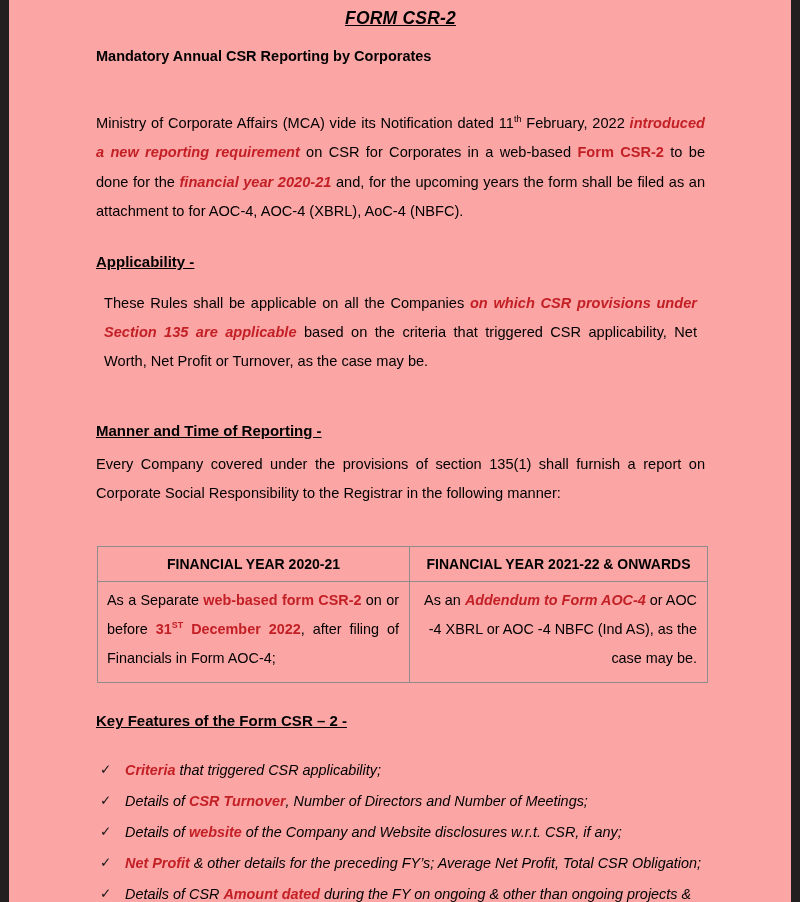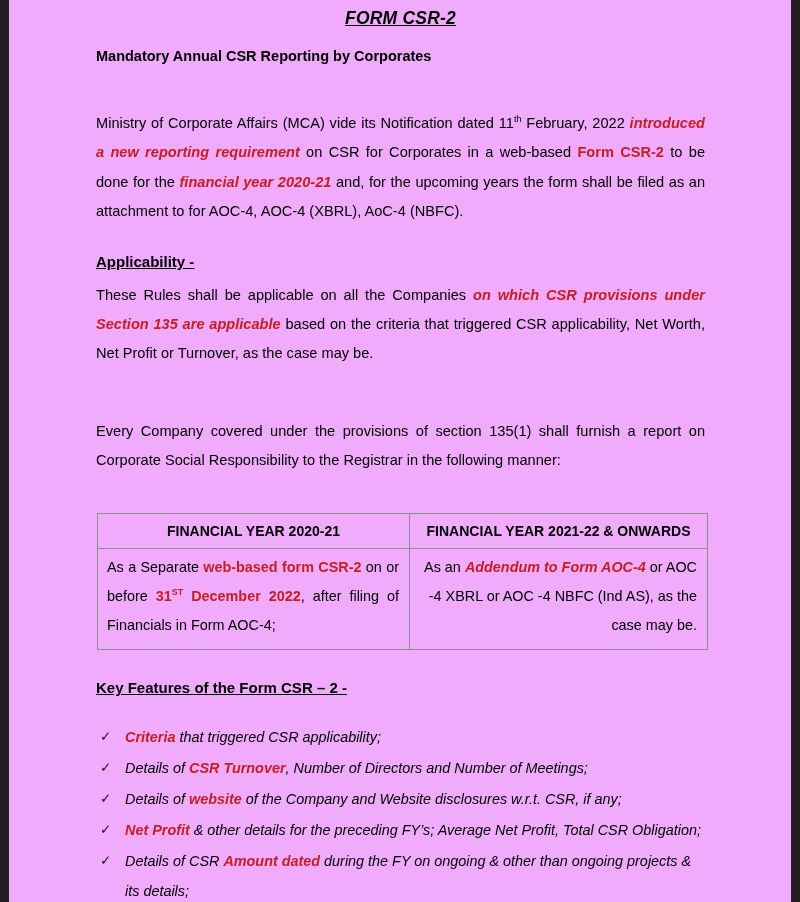--- a/index.html
+++ b/index.html
@@ -25,21 +25,21 @@
   }
   .scan-edge.left  { left: 0; }
   .scan-edge.right { right: 0; }
 
   .page {
     position: absolute;
     left: 9px;
     right: 9px;
     top: 0;
     bottom: 0;
-    background: #f0abfc;
+    background: #fca5a5;
     text-decoration: underline;
   }
 
   .content {
     position: absolute;
     left: 87px;   
     width: 609px;
     top: 0;
   }
 
@@ -159,27 +159,28 @@
     <div class="gap-sm"></div>
 
     <p class="para" style="margin:0;">
       <span>Ministry of Corporate Affairs (MCA) vide its Notification dated 11</span><sup>th</sup><span> February, 2022 </span><span class="r">introduced a new reporting requirement</span><span> on CSR for Corporates in a web-based </span><span class="rb">Form CSR-2</span><span> to be done for the </span><span class="r">financial year 2020-21</span><span> and, for the upcoming years the form shall be filed as an attachment to for AOC-4, AOC-4 (XBRL), AoC-4 (NBFC).</span>
     </p>
 
     <div class="gap-lg"></div>
 
     <div class="section-head">Applicability -</div>
     <div class="gap-sm"></div>
-    <p class="para" style="margin:0;">
+    <p class="para" style="margin:8px;">
       <span>These Rules shall be applicable on all the Companies </span><span class="r">on which CSR provisions under Section 135 are applicable</span><span> based on the criteria that triggered CSR applicability, Net Worth, Net Profit or Turnover, as the case may be.</span>
     </p>
 
     <div class="gap-lg"></div>
     <div class="gap-sm"></div>
 
+    <div class="section-head">Manner and Time of Reporting -</div>
     <div class="gap-sm"></div>
     <p class="para" style="margin:0;">Every Company covered under the provisions of section 135(1) shall furnish a report on Corporate Social Responsibility to the Registrar in the following manner:</p>
 
     <div class="gap-lg"></div>
     <div class="gap-sm"></div>
 
     <table class="fy-table">
       <colgroup>
           <col class="col-a">
           <col class="col-b">

